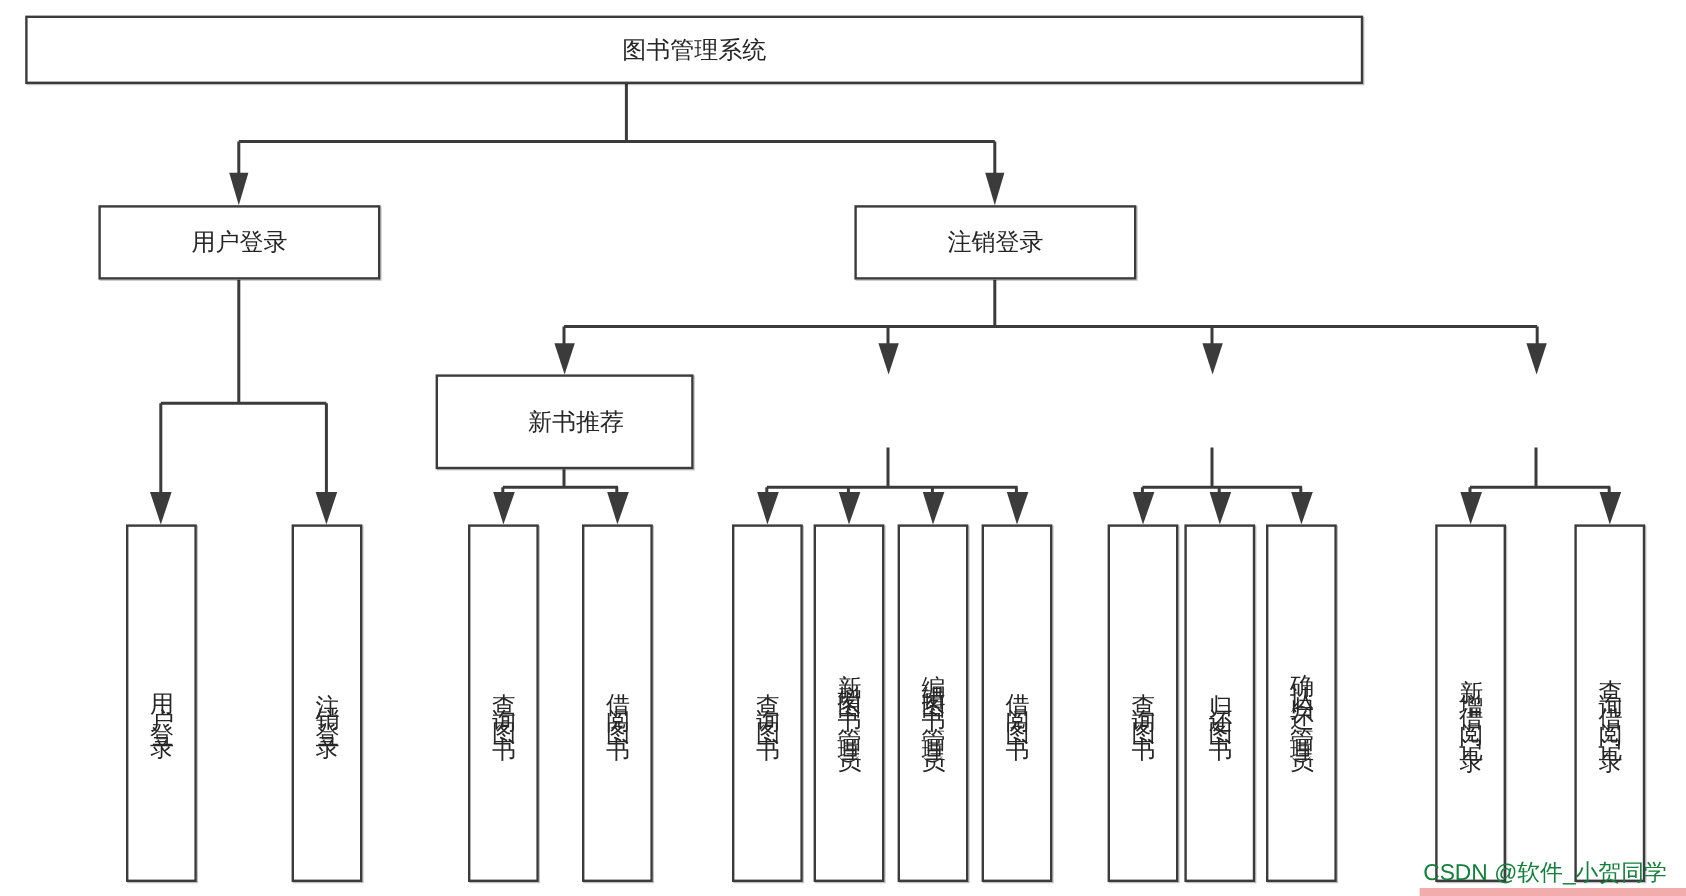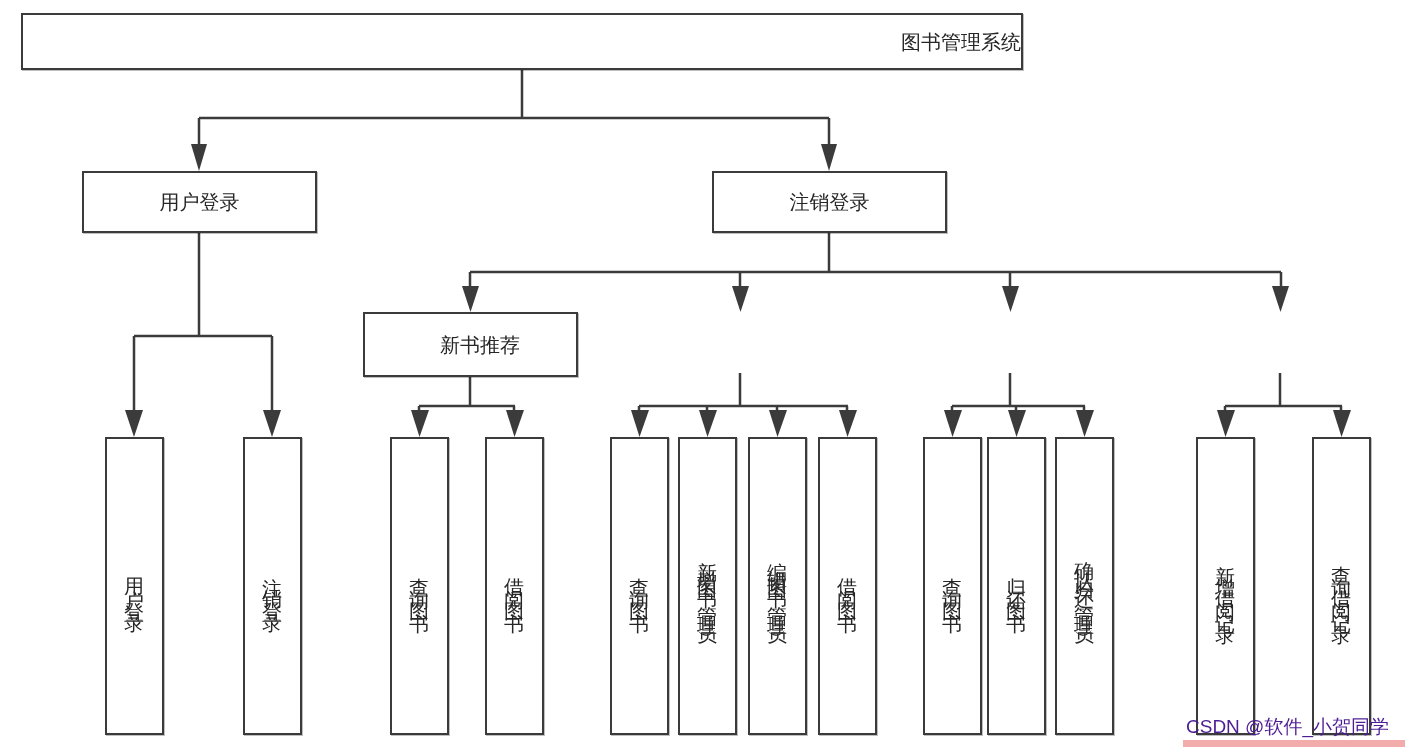--- a/index.html
+++ b/index.html
@@ -22,37 +22,37 @@
     background: #ffffff;
     border: 2px solid #3b3b3b;
     display: flex;
     align-items: center;
     justify-content: center;
     color: #262626;
     font-size: 20px;
     line-height: 1;
     box-shadow: 1px 1px 0 rgba(0,0,0,0.25);
   }
-  .root { left: 21px; top: 13px; width: 1002px; height: 57px; justify-content: flex-end; }
+  .root { left: 21px; top: 13px; width: 1115px; height: 57px; }
   .lvl2 { top: 171px; width: 235px; height: 62px; }
-  .lvl3 { top: 312px; width: 215px; height: 65px; padding-left: 19px; }
+  .lvl3 { top: 312px; width: 215px; height: 79px; padding-left: 19px; }
   .leaf { top: 437px; width: 59px; height: 298px; }
   .vtext {
     writing-mode: vertical-rl;
     letter-spacing: 12px;
     font-size: 20px;
     color: #262626;
   }
   .vtext.long { letter-spacing: 9px; }
   .watermark-text {
     position: absolute;
     left: 1186px;
     top: 714px;
     font-size: 19px;
-    color: #4c1d95;
+    color: #15803d;
     white-space: nowrap;
     z-index: 5;
   }
   .watermark-bar {
     position: absolute;
     left: 1183px;
     top: 740px;
     width: 222px;
     height: 7px;
     background: #f2acac;

